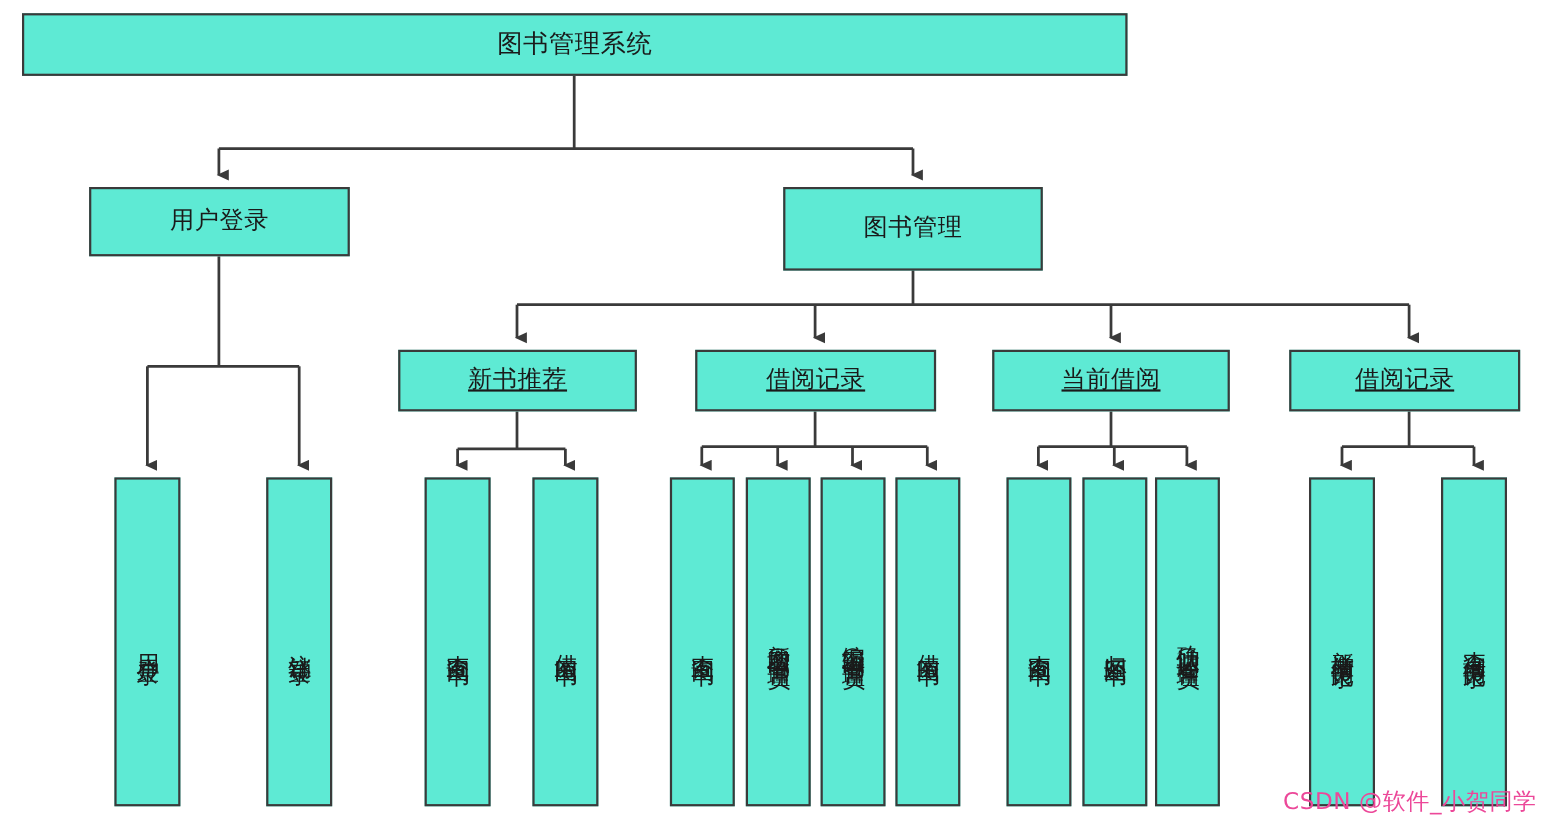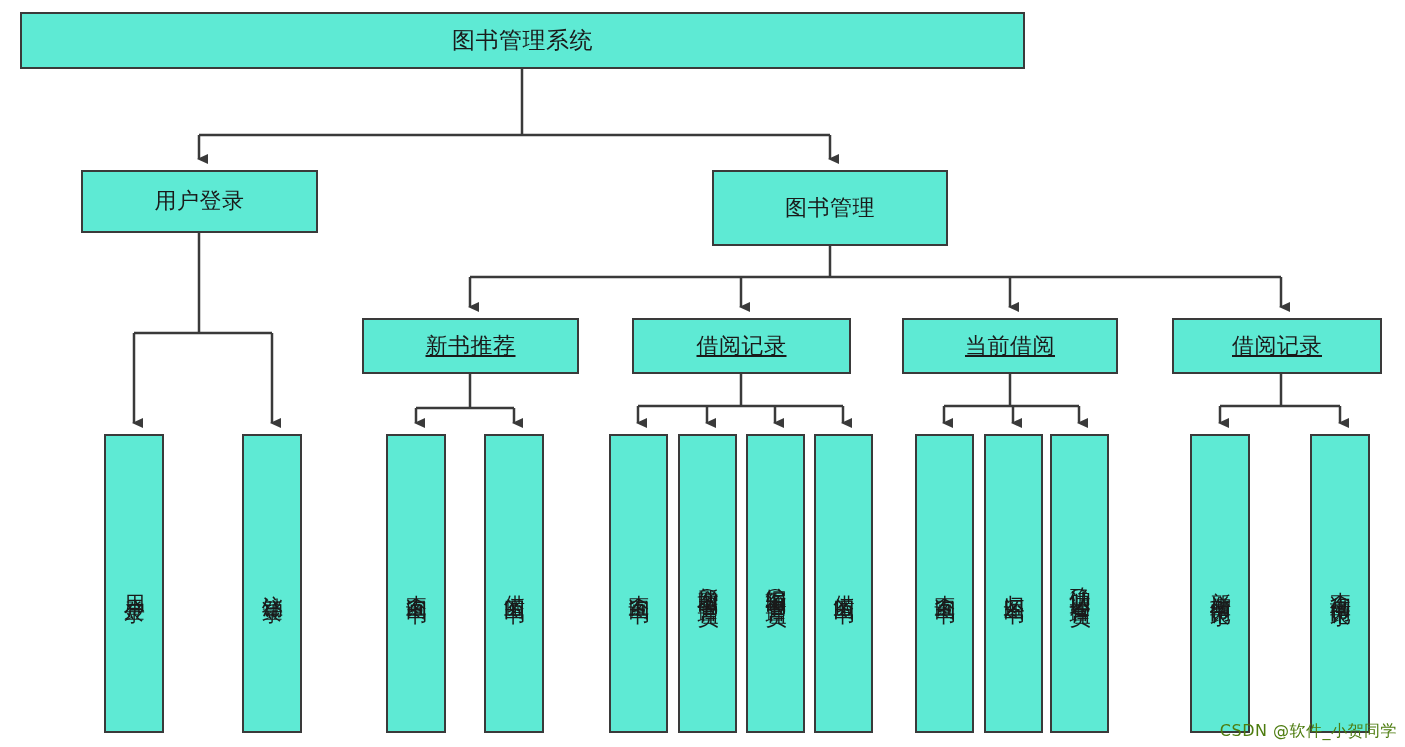--- a/index.html
+++ b/index.html
@@ -59,22 +59,22 @@
     margin-top: 0;
   }
   .node.root .lbl { font-size: 23px; }
   .node.l2 .lbl { font-size: 22px; }
   .node.l3 .lbl { font-size: 22px; text-decoration: underline; }
 
   .watermark {
     position: absolute;
     right: 8px;
     bottom: 5px;
-    font-size: 16px;
-    color: #4d7c0f;
+    font-size: 21px;
+    color: #ec4899;
     letter-spacing: 0.5px;
     white-space: nowrap;
     font-family: "DejaVu Sans", "Liberation Sans", sans-serif;
   }
 </style>
 </head>
 <body>
 
 <div id="canvas">
 

